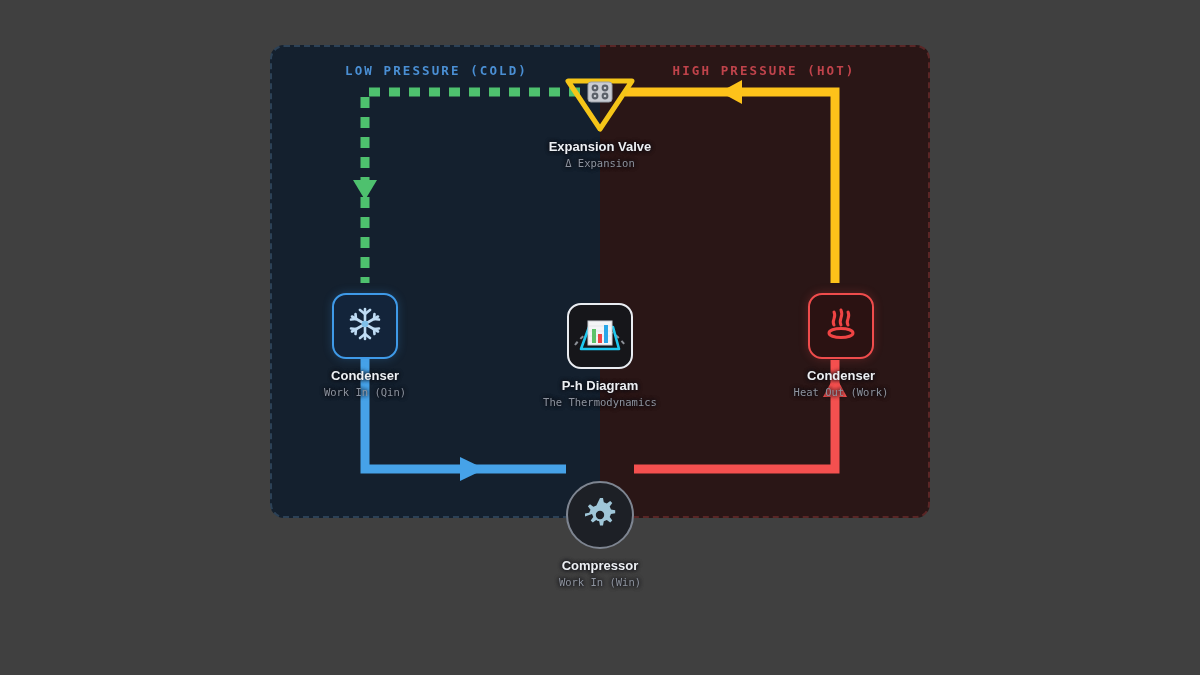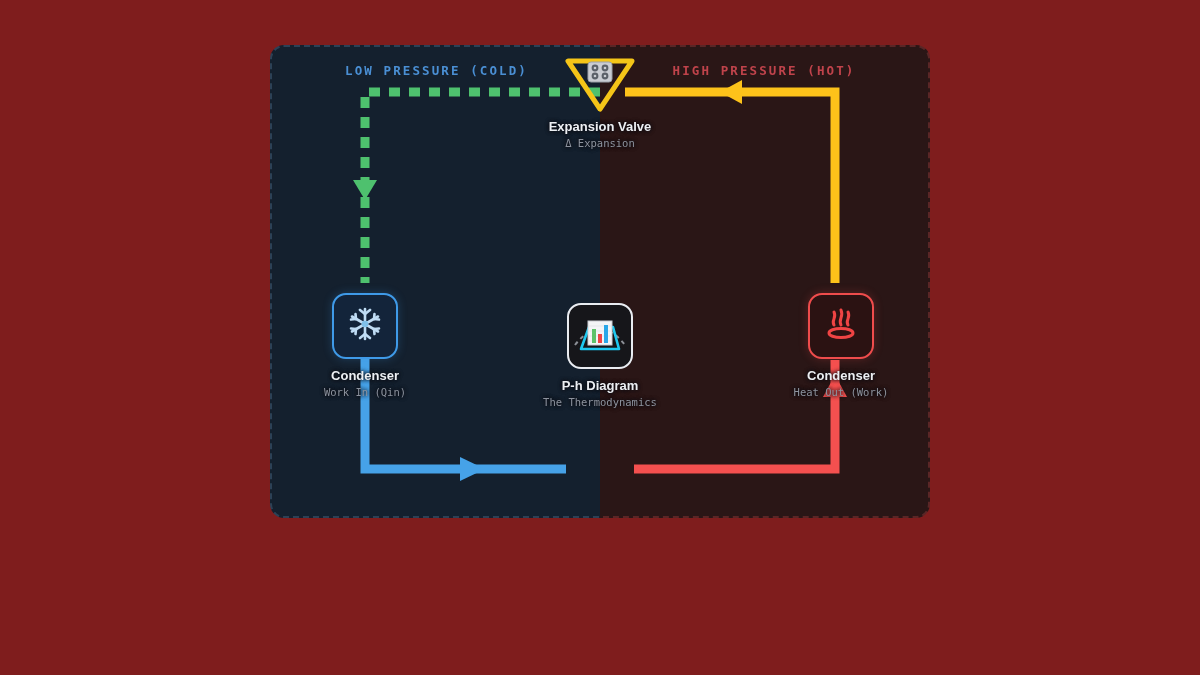--- a/index.html
+++ b/index.html
@@ -5,21 +5,21 @@
   * { box-sizing: border-box; margin: 0; padding: 0; }
   html, body {
     width: 1200px; height: 675px;
     background: #111118;
     font-family: "Liberation Sans", sans-serif;
     overflow: hidden;
   }
   #stage {
     position: relative;
     width: 1200px; height: 675px;
-    background: #7f1d1d;
+    background: #404040;
   }
 
   
   #diagram {
     position: absolute;
     left: 270px; top: 45px;
     width: 660px; height: 473px;
   }
 
   .zone {
@@ -131,21 +131,21 @@
   #node-compressor { left: 330px; top: 436px; }
   #node-compressor .node-box {
     width: 68px; height: 68px;
     border-radius: 50%;
     background: #1d2026;
     border: 2.5px solid #7e8591;
     font-size: 31px;
   }
 
   
-  #node-valve { left: 330px; top: 12px; }
+  #node-valve { left: 330px; top: 32px; }
   #node-valve .valve-wrap {
     position: relative;
     width: 72px; height: 56px;
     margin: 0 auto;
   }
   #node-valve .valve-emoji {
     position: absolute;
     left: 0; right: 0; top: 4px;
     text-align: center;
     font-size: 23px;
@@ -285,20 +285,32 @@
               <path d="M 25 19 C 22 14 28 12 25 6"></path>
             </g>
             <ellipse cx="18" cy="27" rx="12" ry="4.6" fill="none" stroke="#ef4444" stroke-width="3"></ellipse>
           </svg>
         </span>
       </div>
       <div class="node-label">Condenser</div>
       <div class="node-sub">Heat Out (Work)</div>
     </div>
 
+    <div class="node" id="node-compressor">
+      <div class="node-box">
+        <span>
+          <svg width="34" height="34" viewBox="0 0 34 34">
+            <path d="M17 2 l3 0 .8 4.2 3 1.3 3.4-2.6 2.1 2.1-2.6 3.4 1.3 3 4.2 .8 0 3-4.2 .8-1.3 3 2.6 3.4-2.1 2.1-3.4-2.6-3 1.3-.8 4.2-3 0-.8-4.2-3-1.3-3.4 2.6-2.1-2.1 2.6-3.4-1.3-3L2 20.5l0-3 4.2-.8 1.3-3-2.6-3.4 2.1-2.1 3.4 2.6 3-1.3z" fill="#9fc6d8"></path>
+            <circle cx="17" cy="19" r="5.2" fill="#1d2026" stroke="#9fc6d8" stroke-width="2"></circle>
+          </svg>
+        </span>
+      </div>
+      <div class="node-label">Compressor</div>
+      <div class="node-sub">Work In (Win)</div>
+    </div>
 
   </div>
 
   <div id="footer">
     
 
     
 
     
   </div>

